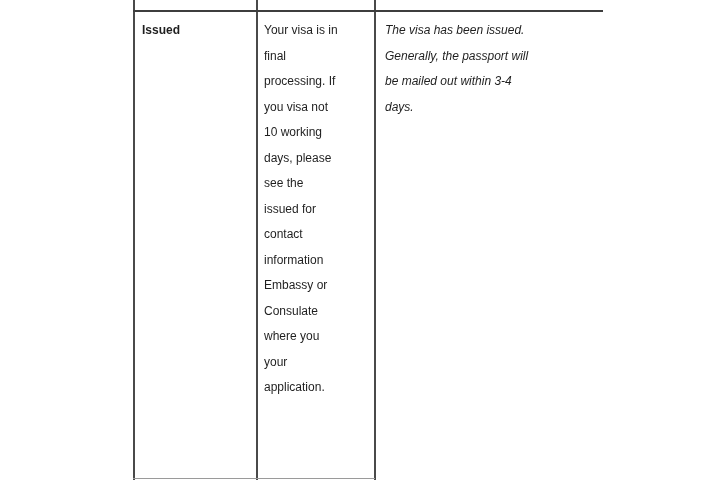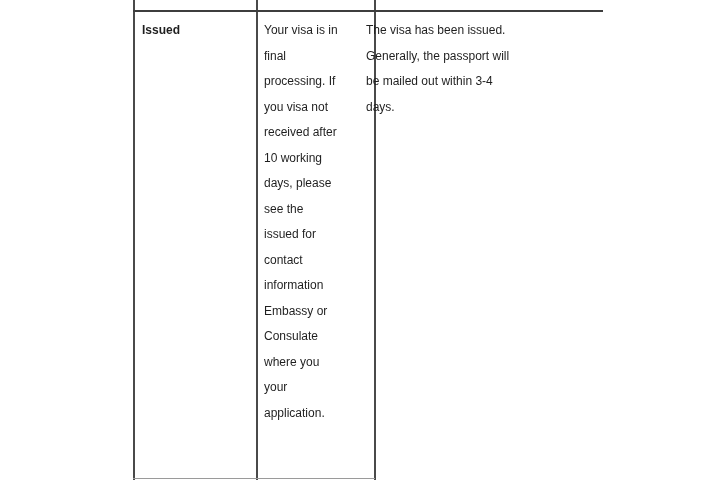--- a/index.html
+++ b/index.html
@@ -55,22 +55,23 @@
   .cell-status {
     left: 142px;
     width: 106px;
     font-weight: 700;
   }
   .cell-desc {
     left: 264px;
     width: 104px;
   }
   .cell-note {
-    left: 366px;
+    left: 385px;
     width: 215px;
+    font-style: italic;
   }
   .tline { display: block; }
 </style>
 </head>
 <body>
 
 <div class="table-fragment">
 
   <div class="vline vline-left"></div>
   <div class="vline vline-div1"></div>
@@ -79,21 +80,20 @@
   <div class="hline-top"></div>
   <div class="hline-bottom"></div>
 
   <div class="cell cell-status">Issued</div>
 
   <div class="cell cell-desc">
       <div class="tline">Your visa is in</div>
       <div class="tline">final</div>
       <div class="tline">processing. If</div>
       <div class="tline">you visa not</div>
-      <div class="tline">received after</div>
       <div class="tline">10 working</div>
       <div class="tline">days, please</div>
       <div class="tline">see the</div>
       <div class="tline">issued for</div>
       <div class="tline">contact</div>
       <div class="tline">information</div>
       <div class="tline">Embassy or</div>
       <div class="tline">Consulate</div>
       <div class="tline">where you</div>
       <div class="tline">your</div>

